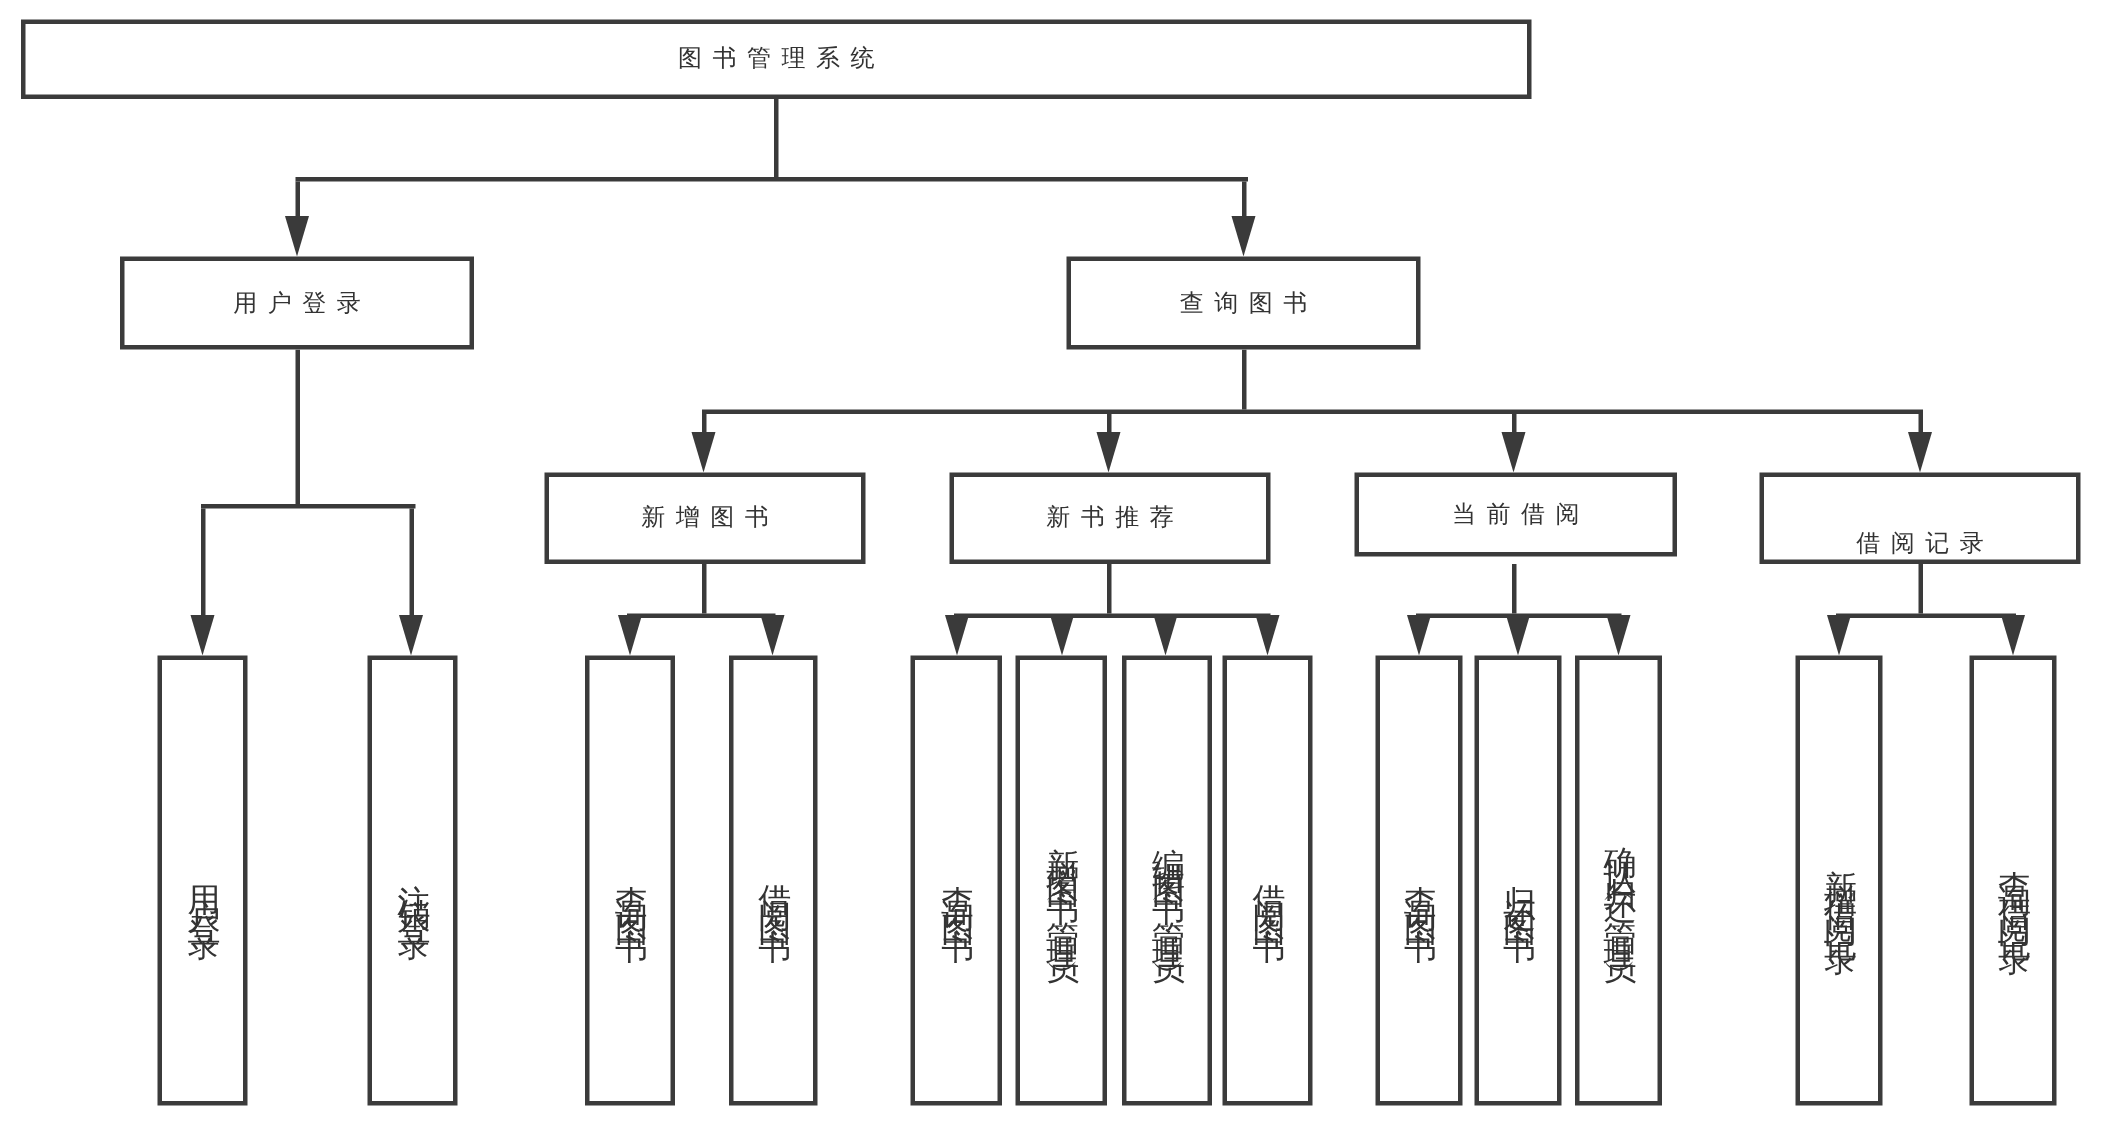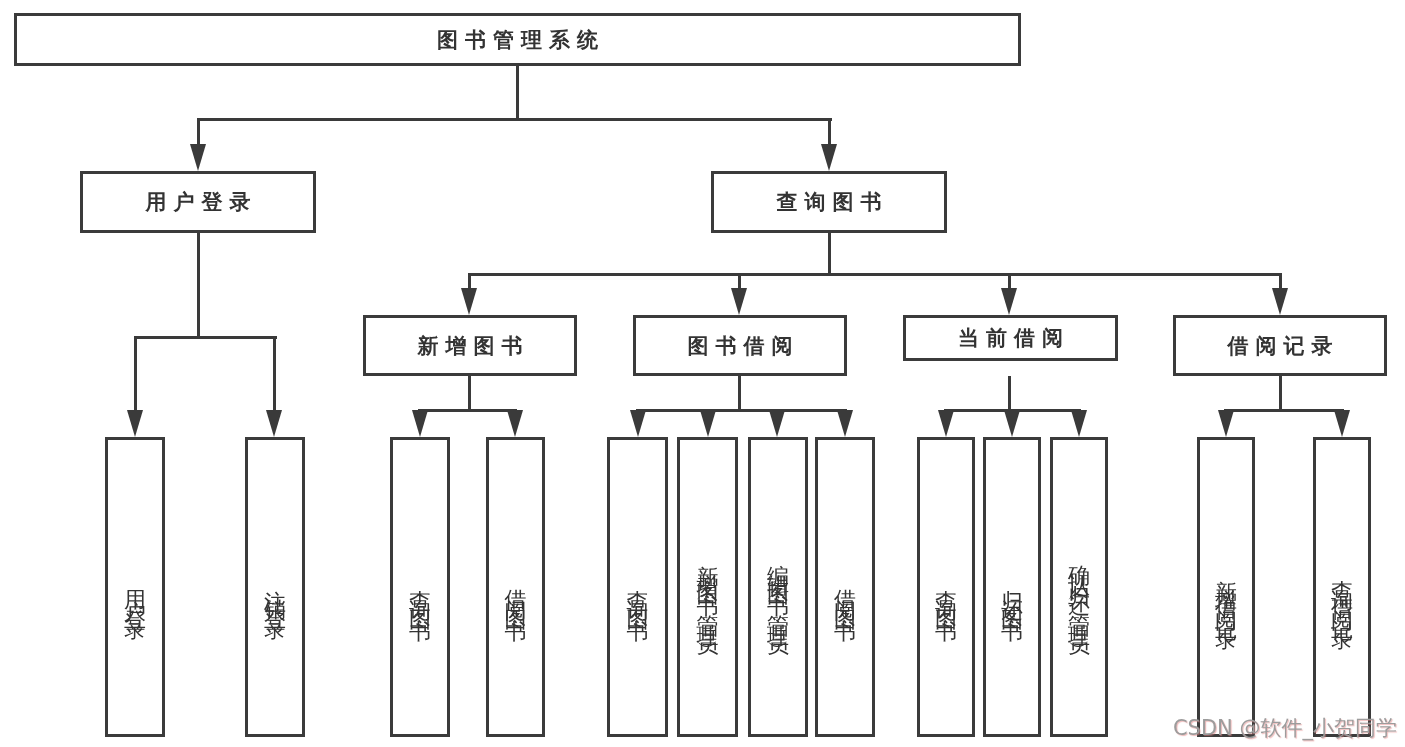--- a/index.html
+++ b/index.html
@@ -22,22 +22,22 @@
   
   .box{
     position:absolute;
     box-sizing:border-box;
     border:3px solid #3b3b3b;
     background:#fff;
     display:flex;align-items:center;justify-content:center;
     color:#333;
   }
   .hbox span{
-    font-size:21px;letter-spacing:7px;margin-right:-7px;
-    white-space:nowrap;color:#333;font-weight:bold;
+    font-size:16px;letter-spacing:7px;margin-right:-7px;
+    white-space:nowrap;color:#333;
   }
   .vbox span{
     writing-mode:vertical-rl;
     text-orientation:mixed;
     font-size:22px;letter-spacing:10px;margin-bottom:-10px;
     color:#333;white-space:nowrap;
   }
   .watermark{
     position:absolute;
     top:714px;right:8px;
@@ -109,26 +109,26 @@
     <span>用户登录</span>
   </div>
   <div class="box hbox" style="left:711px;top:171px;width:236px;height:62px;">
     <span>查询图书</span>
   </div>
 
   <div class="box hbox" style="left:363px;top:315px;width:214px;height:61px;">
     <span>新增图书</span>
   </div>
   <div class="box hbox" style="left:633px;top:315px;width:214px;height:61px;">
-    <span>图书借阅</span>
+    <span>新书推荐</span>
   </div>
-  <div class="box hbox" style="left:903px;top:315px;width:215px;height:46px;">
+  <div class="box hbox" style="left:903px;top:315px;width:215px;height:56px;">
     <span>当前借阅</span>
   </div>
-  <div class="box hbox" style="left:1173px;top:315px;width:214px;height:61px;">
+  <div class="box hbox" style="left:1173px;top:315px;width:214px;height:61px;align-items:flex-end;">
     <span>借阅记录</span>
   </div>
 
   <div class="box vbox" style="left:105px;top:437px;width:60px;height:300px;">
     <span>用户登录</span>
   </div>
   <div class="box vbox" style="left:245px;top:437px;width:60px;height:300px;">
     <span>注销登录</span>
   </div>
 
@@ -162,15 +162,14 @@
     <span>确认归还（管理员）</span>
   </div>
 
   <div class="box vbox" style="left:1197px;top:437px;width:58px;height:300px;">
     <span>新增借阅记录</span>
   </div>
   <div class="box vbox" style="left:1313px;top:437px;width:58px;height:300px;">
     <span>查询借阅记录</span>
   </div>
 
-  <div class="watermark">CSDN @软件_小贺同学</div>
 
 </div>
 
 </body></html>

